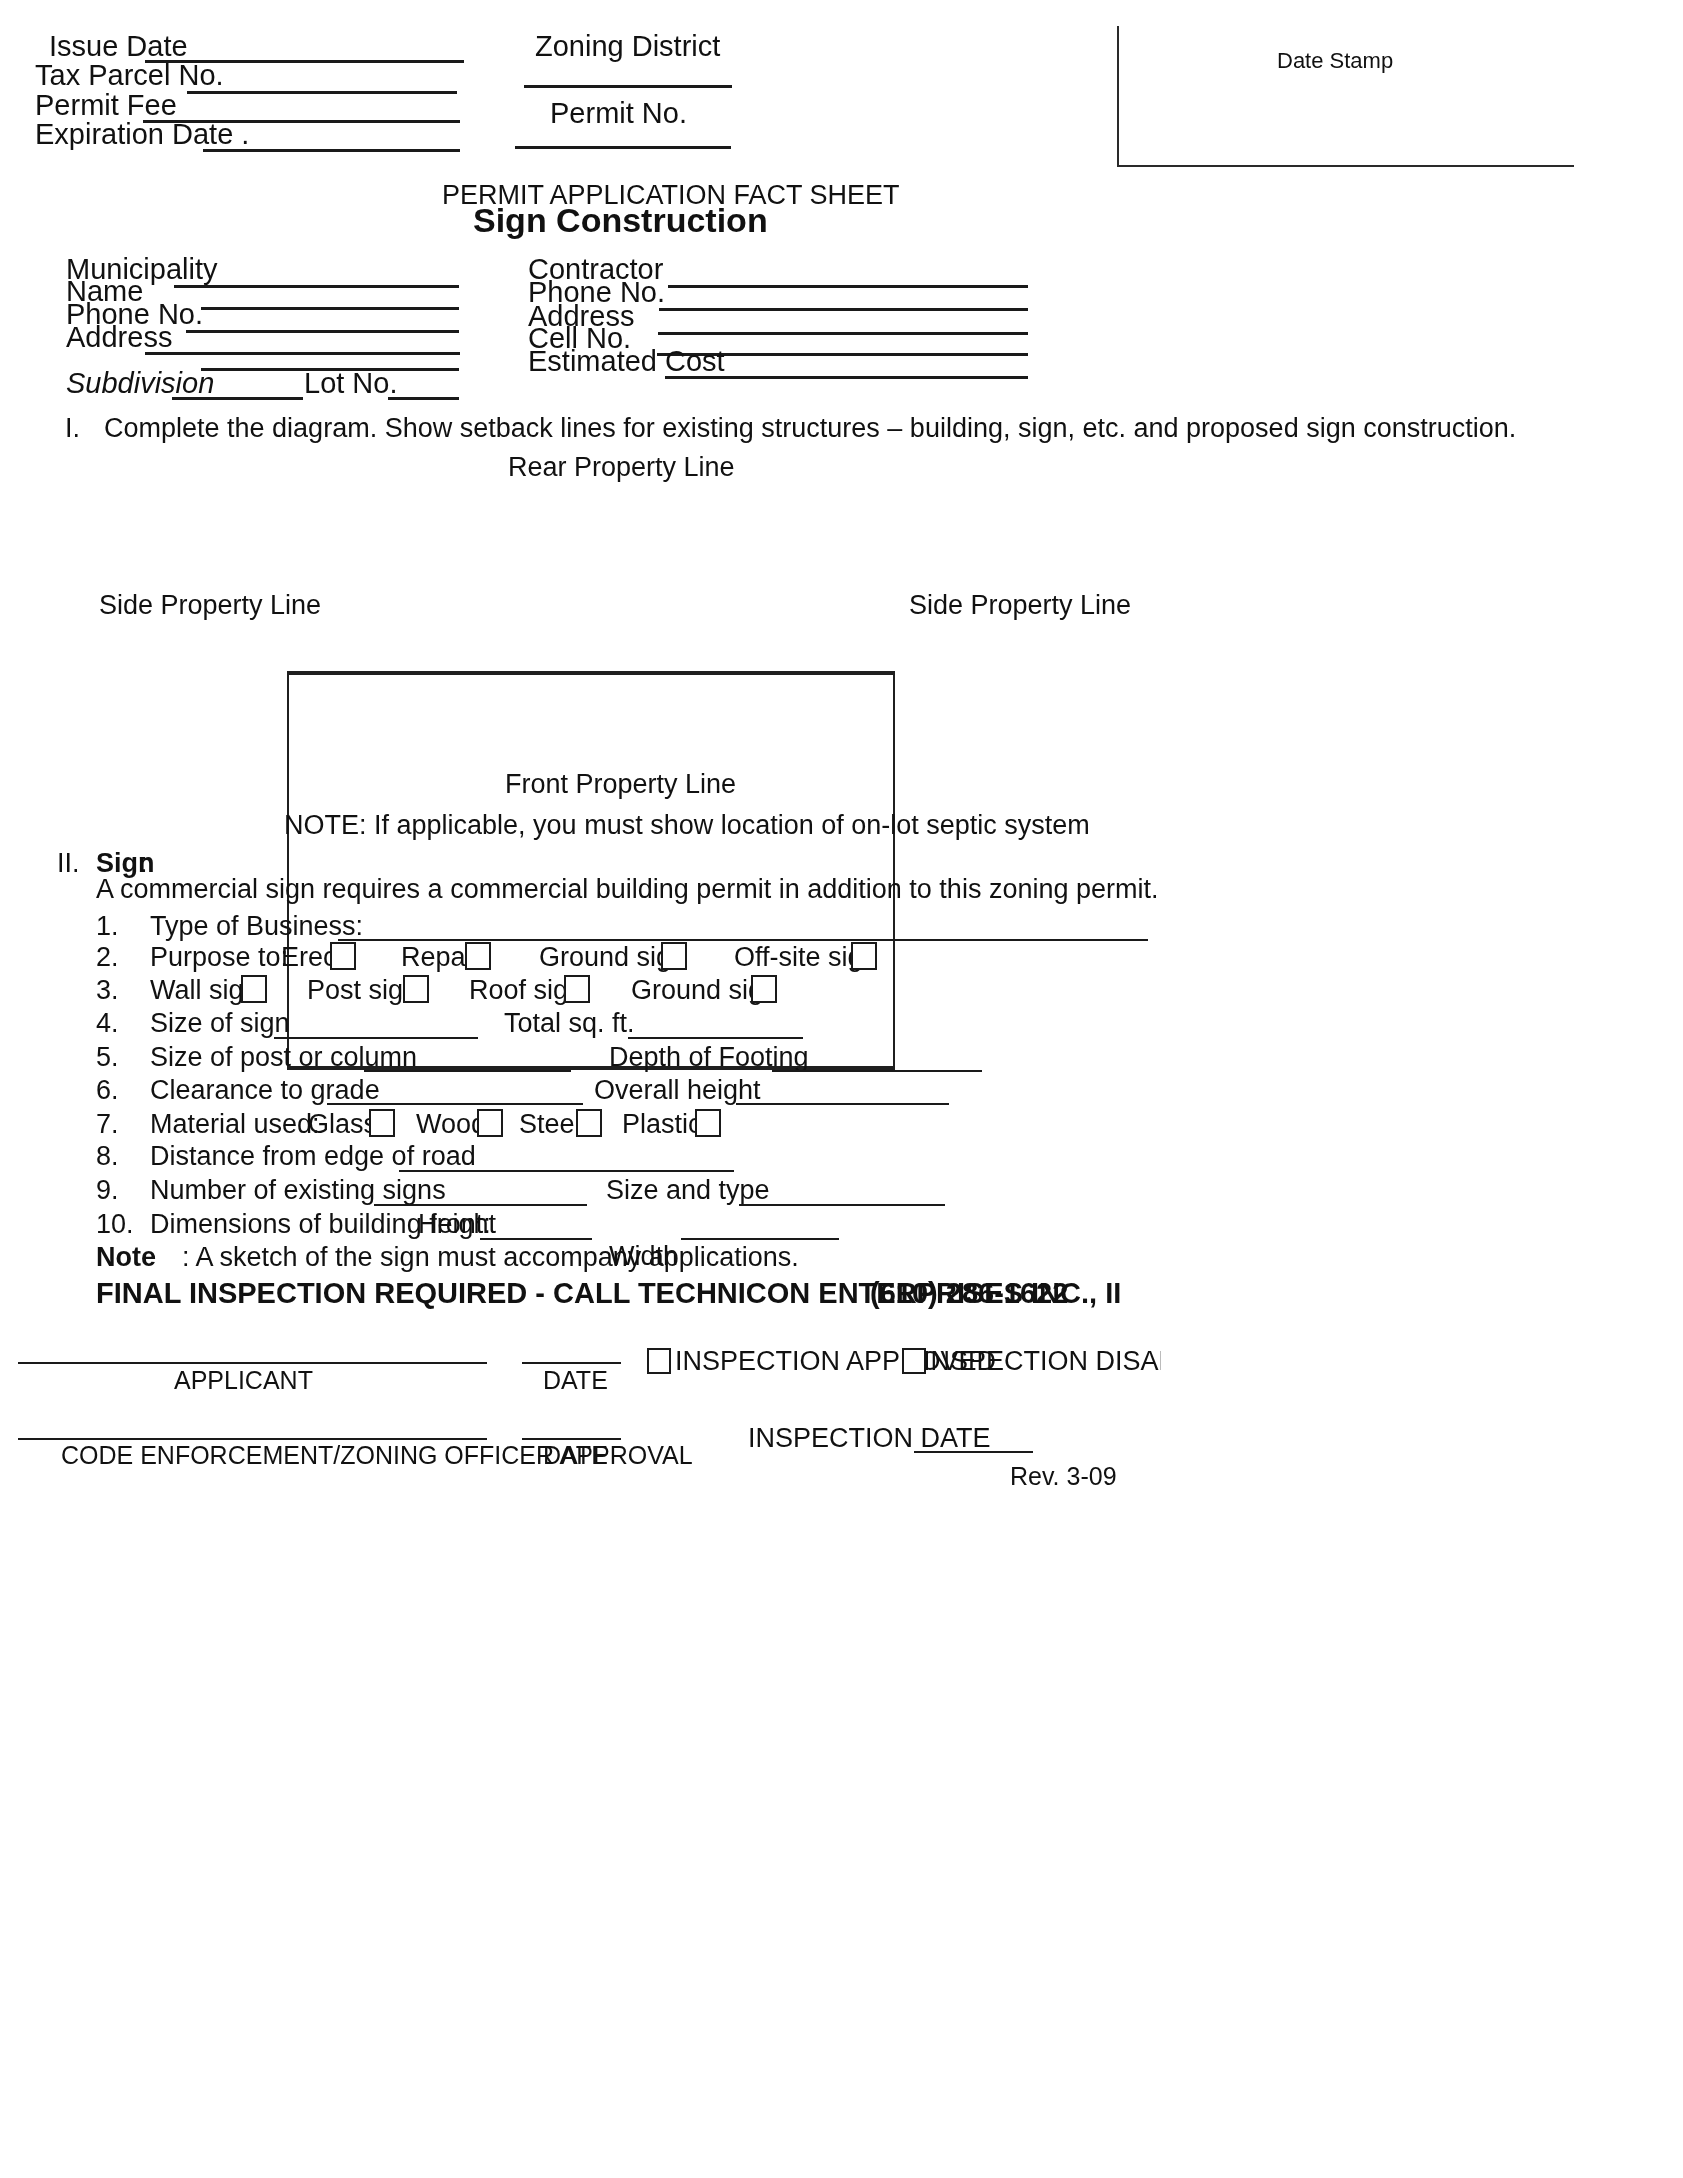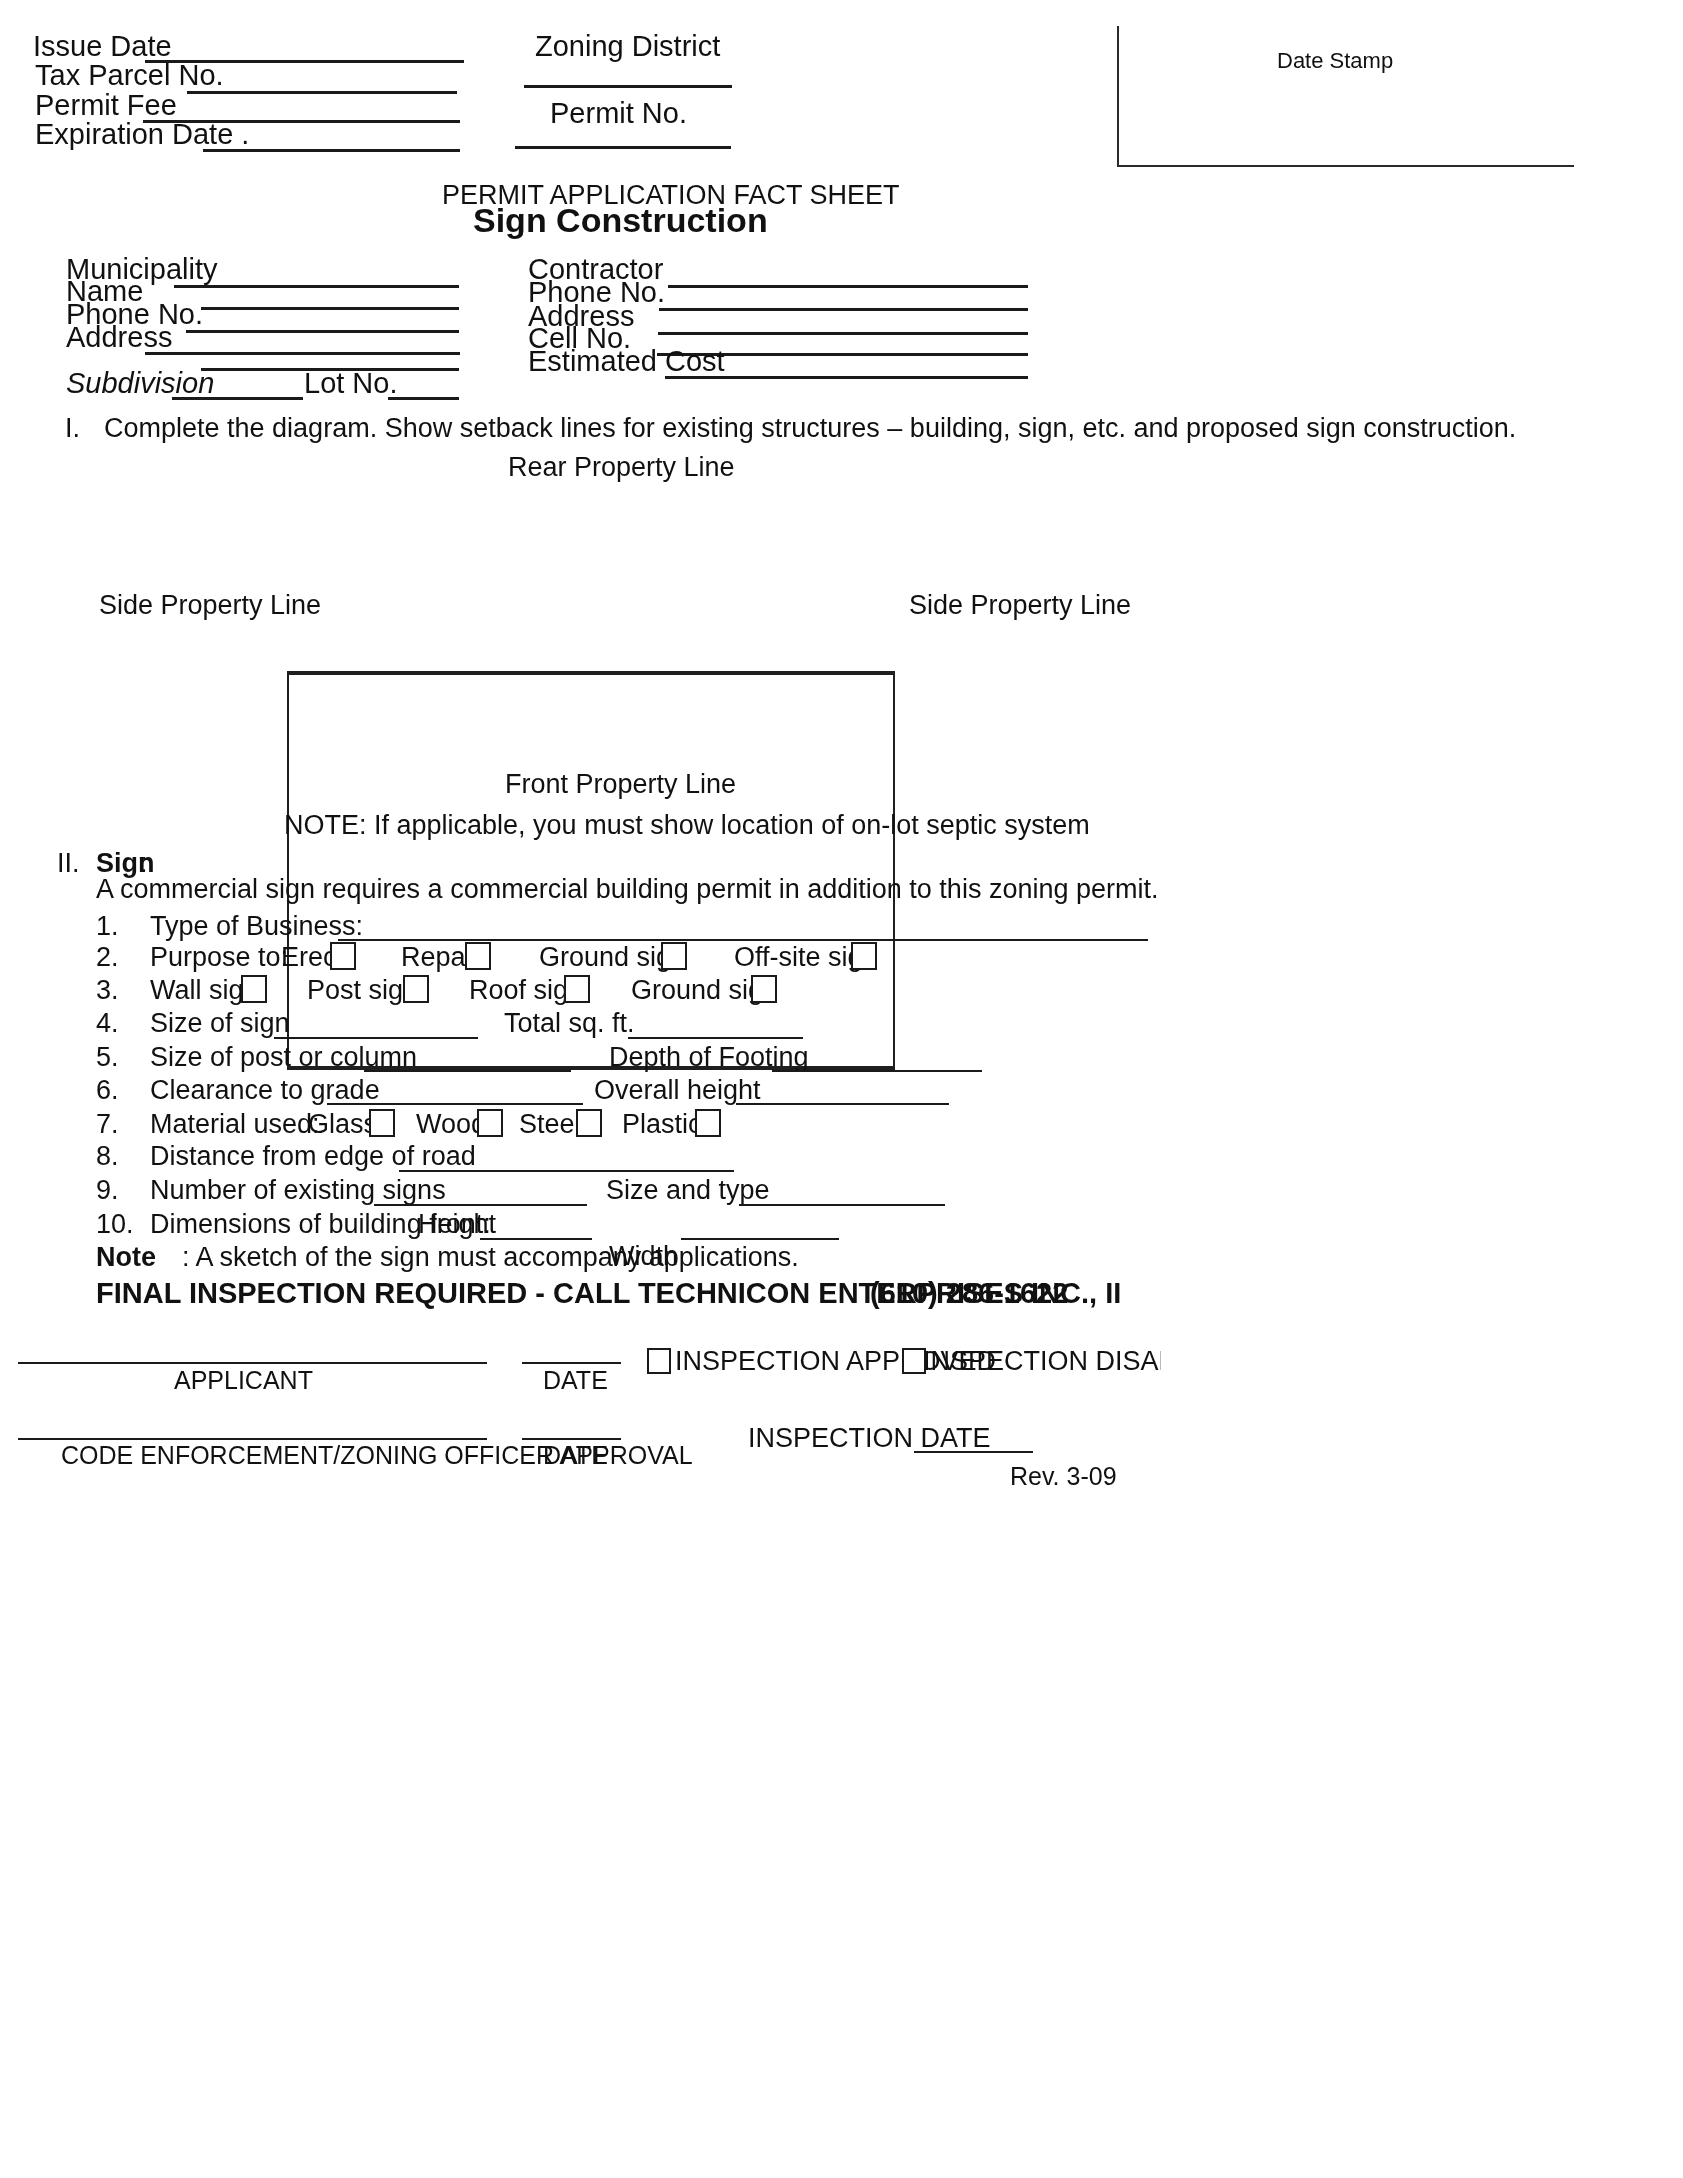--- a/index.html
+++ b/index.html
@@ -81,21 +81,21 @@
     border: 2px solid #1a1a1a;
     vertical-align: -3px;
     background: #fff;
   }
 </style>
 </head>
 <body>
 
 <div class="page">
 
-  <div class="abs t26" style="left:33px; top:30px;">Issue Date</div>
+  <div class="abs t26" style="left:49px; top:30px;">Issue Date</div>
   <div class="rule" style="left:145px; top:60px; width:319px;"></div>
 
   <div class="abs t26" style="left:35px; top:59px;">Tax Parcel No.</div>
   <div class="rule" style="left:187px; top:91px; width:270px;"></div>
 
   <div class="abs t26" style="left:35px; top:89px;">Permit Fee</div>
   <div class="rule" style="left:143px; top:120px; width:317px;"></div>
 
   <div class="abs t26" style="left:35px; top:118px;">Expiration Date .</div>
   <div class="rule" style="left:203px; top:149px; width:257px;"></div>

